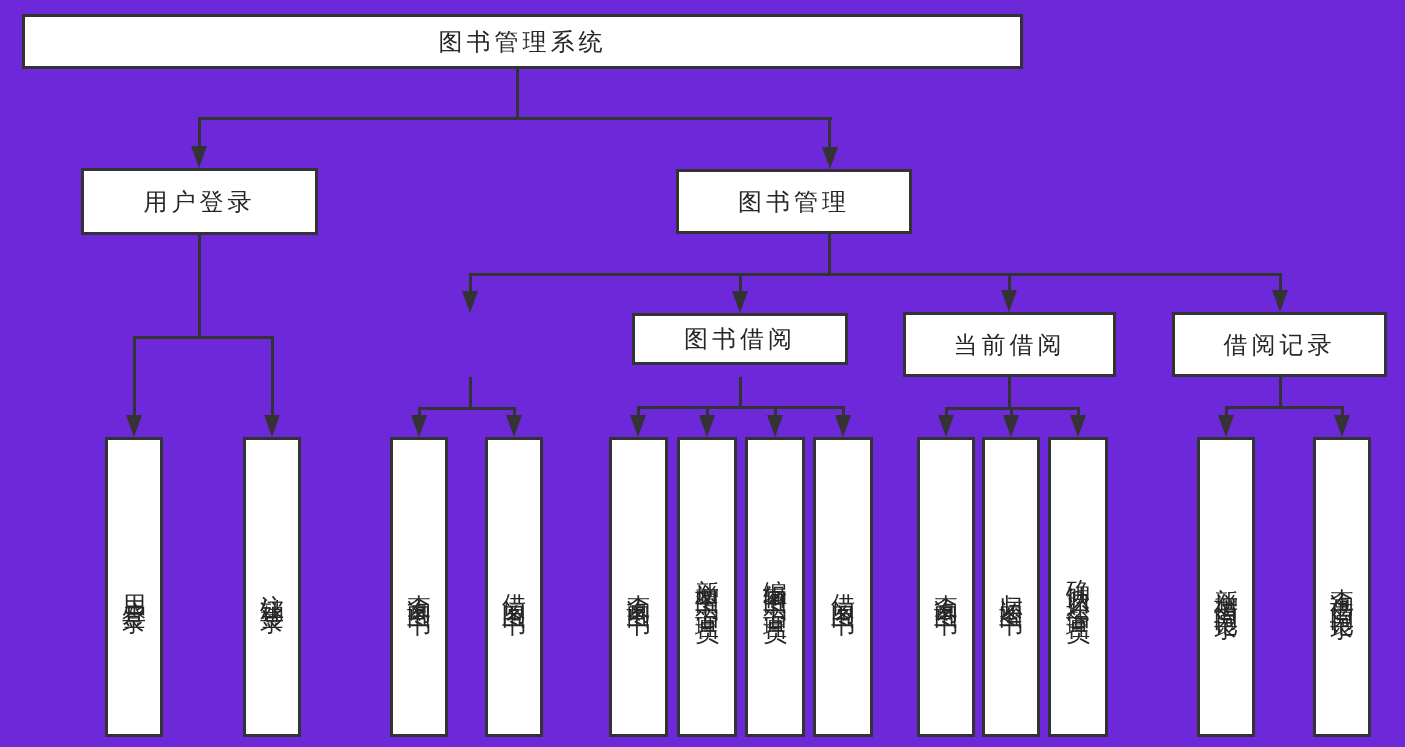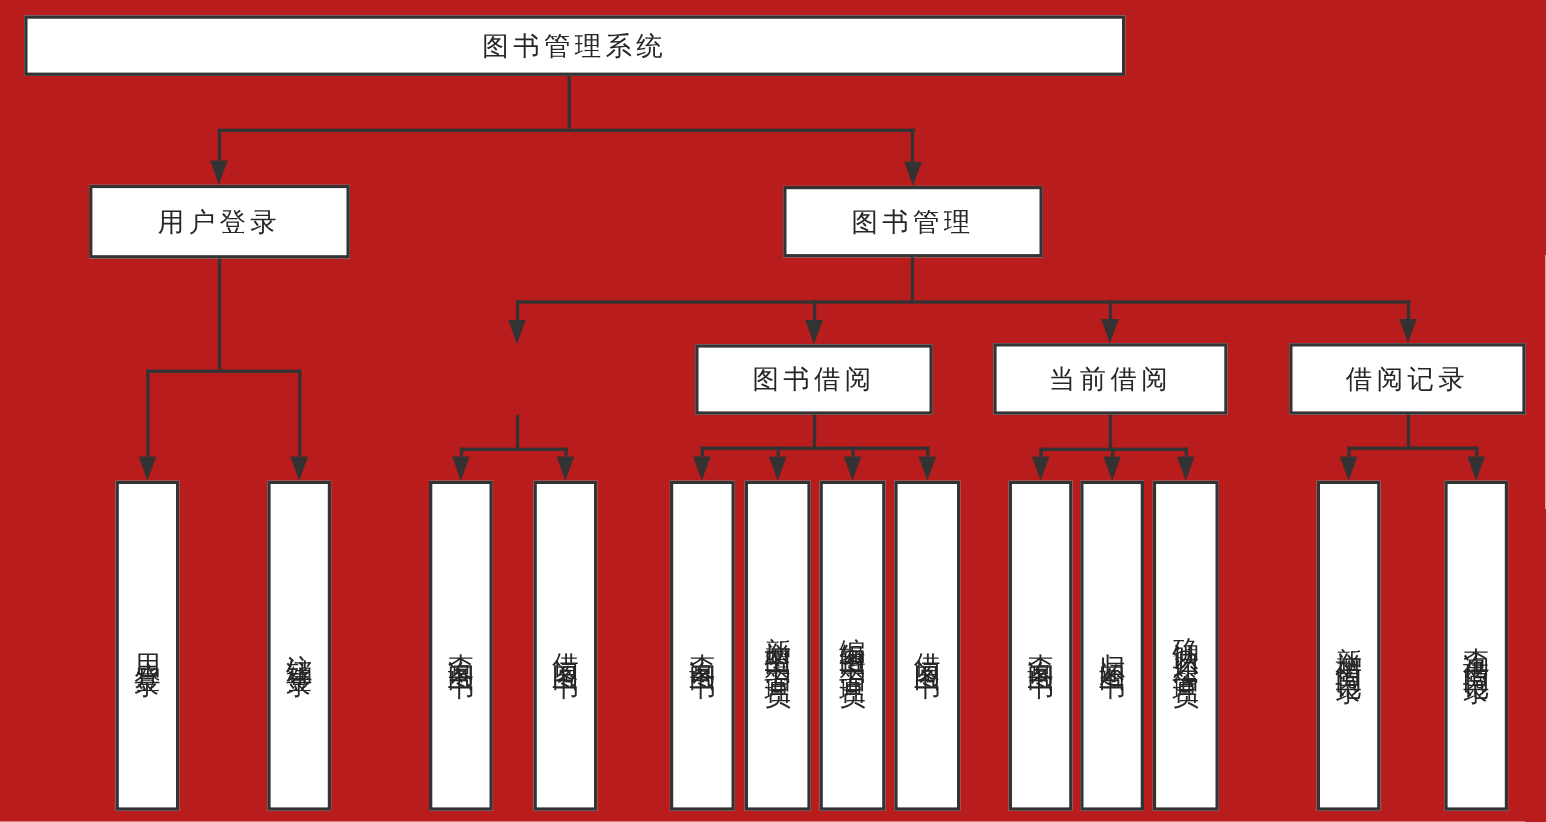--- a/index.html
+++ b/index.html
@@ -1,19 +1,19 @@
 <!DOCTYPE html>
 <html><head>
 <meta charset="utf-8">
 <style>
   html,body{margin:0;padding:0;background:#ffffff;}
   #canvas{
     position:relative;
     width:1405px;height:747px;
-    background:#b91c1c;
+    background:#6d28d9;
     font-family:"DejaVu Sans","Liberation Sans",sans-serif;
     overflow:hidden;
   }
   .node{
     position:absolute;
     box-sizing:border-box;
     border:3px solid #333333;
     background:#ffffff;
     display:flex;align-items:center;justify-content:center;
     font-size:24px;letter-spacing:4px;color:#262626;
@@ -63,21 +63,21 @@
   <div class="vline" style="left:516px;top:69px;height:48px;"></div>
   <div class="hline" style="left:198px;top:117px;width:634px;"></div>
   <div class="vline" style="left:198px;top:117px;height:29px;"></div>
   <div class="arrow" style="left:191px;top:146px;"></div>
   <div class="vline" style="left:828px;top:117px;height:30px;"></div>
   <div class="arrow" style="left:822px;top:147px;"></div>
 
   <div class="node" style="left:81px;top:168px;width:237px;height:67px;">
     <span>用户登录</span>
   </div>
-  <div class="node" style="left:712px;top:169px;width:236px;height:65px;text-align:right;">
+  <div class="node" style="left:676px;top:169px;width:236px;height:65px;text-align:right;">
     <span>图书管理</span>
   </div>
 
   <div class="vline" style="left:198px;top:235px;height:101px;"></div>
   <div class="hline" style="left:133px;top:336px;width:141px;"></div>
   <div class="vline" style="left:133px;top:336px;height:79px;"></div>
   <div class="arrow" style="left:126px;top:415px;"></div>
   <div class="vline" style="left:271px;top:336px;height:79px;"></div>
   <div class="arrow" style="left:264px;top:415px;"></div>
 
@@ -85,21 +85,21 @@
   <div class="hline" style="left:469px;top:273px;width:813px;"></div>
   <div class="vline" style="left:469px;top:273px;height:18px;"></div>
   <div class="arrow" style="left:462px;top:291px;"></div>
   <div class="vline" style="left:739px;top:273px;height:18px;"></div>
   <div class="arrow" style="left:732px;top:291px;"></div>
   <div class="vline" style="left:1008px;top:273px;height:17px;"></div>
   <div class="arrow" style="left:1001px;top:290px;"></div>
   <div class="vline" style="left:1279px;top:273px;height:17px;"></div>
   <div class="arrow" style="left:1272px;top:290px;"></div>
 
-  <div class="node" style="left:632px;top:313px;width:216px;height:64px;">
+  <div class="node" style="left:632px;top:313px;width:216px;height:52px;">
     <span>图书借阅</span>
   </div>
   <div class="node" style="left:903px;top:312px;width:213px;height:65px;">
     <span>当前借阅</span>
   </div>
   <div class="node" style="left:1172px;top:312px;width:215px;height:65px;">
     <span>借阅记录</span>
   </div>
 
   <div class="vline" style="left:469px;top:377px;height:31px;"></div>

